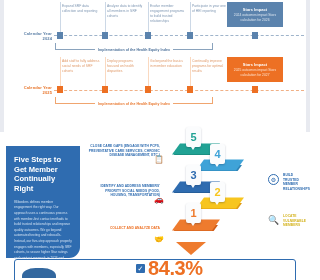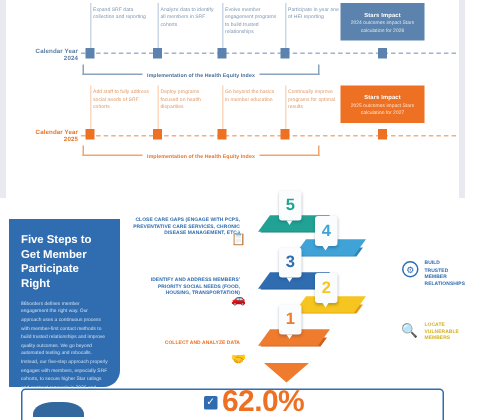--- a/index.html
+++ b/index.html
@@ -234,21 +234,21 @@
     <div class="bracket orange">
       <div class="bracket-cap">
         <span>Implementation of the Health Equity Index</span>
       </div>
     </div>
   </div>
 
   <div class="five">
 
     <div class="blue-card">
-      <h2>Five Steps to Get Member Participate Right</h2>
+      <h2>Five Steps to Get Member Continually Right</h2>
       <p>86borders defines member engagement the right way. Our approach uses a continuous process with member-first contact methods to build trusted relationships and improve quality outcomes. We go beyond automated texting and robocalls. Instead, our five-step approach properly engages with members, especially SRF cohorts, to secure higher Star ratings and contract renewals in 2026 and beyond.</p>
     </div>
 
     <div class="pyramid">
 
       <div class="slab" style="left:8px; top:2px; width:40px; height:22px;">
         <div class="side" style="top:11px; background:#157c71;"></div>
         <div class="top" style="top:0; background:#21a294;"></div>
       </div>
 
@@ -302,18 +302,18 @@
     <div class="leftglyph" style="left:154px; top:24px; color:#1f9b8e;">📋</div>
     <div class="leftglyph" style="left:154px; top:64px; color:#2f6cb0;">🚗</div>
     <div class="leftglyph" style="left:154px; top:104px; color:#ed7023;">🤝</div>
   </div>
 
   <div class="bottom">
     <div class="botcard"></div>
     <div class="arrow-orange"></div>
     <div class="stat-row">
       <div class="checkbox">✓</div>
-      <div class="stat-num">62.0%</div>
+      <div class="stat-num">84.3%</div>
     </div>
   </div>
   <div class="arrow-blue"></div>
 
 </div>
 
 </body></html>

